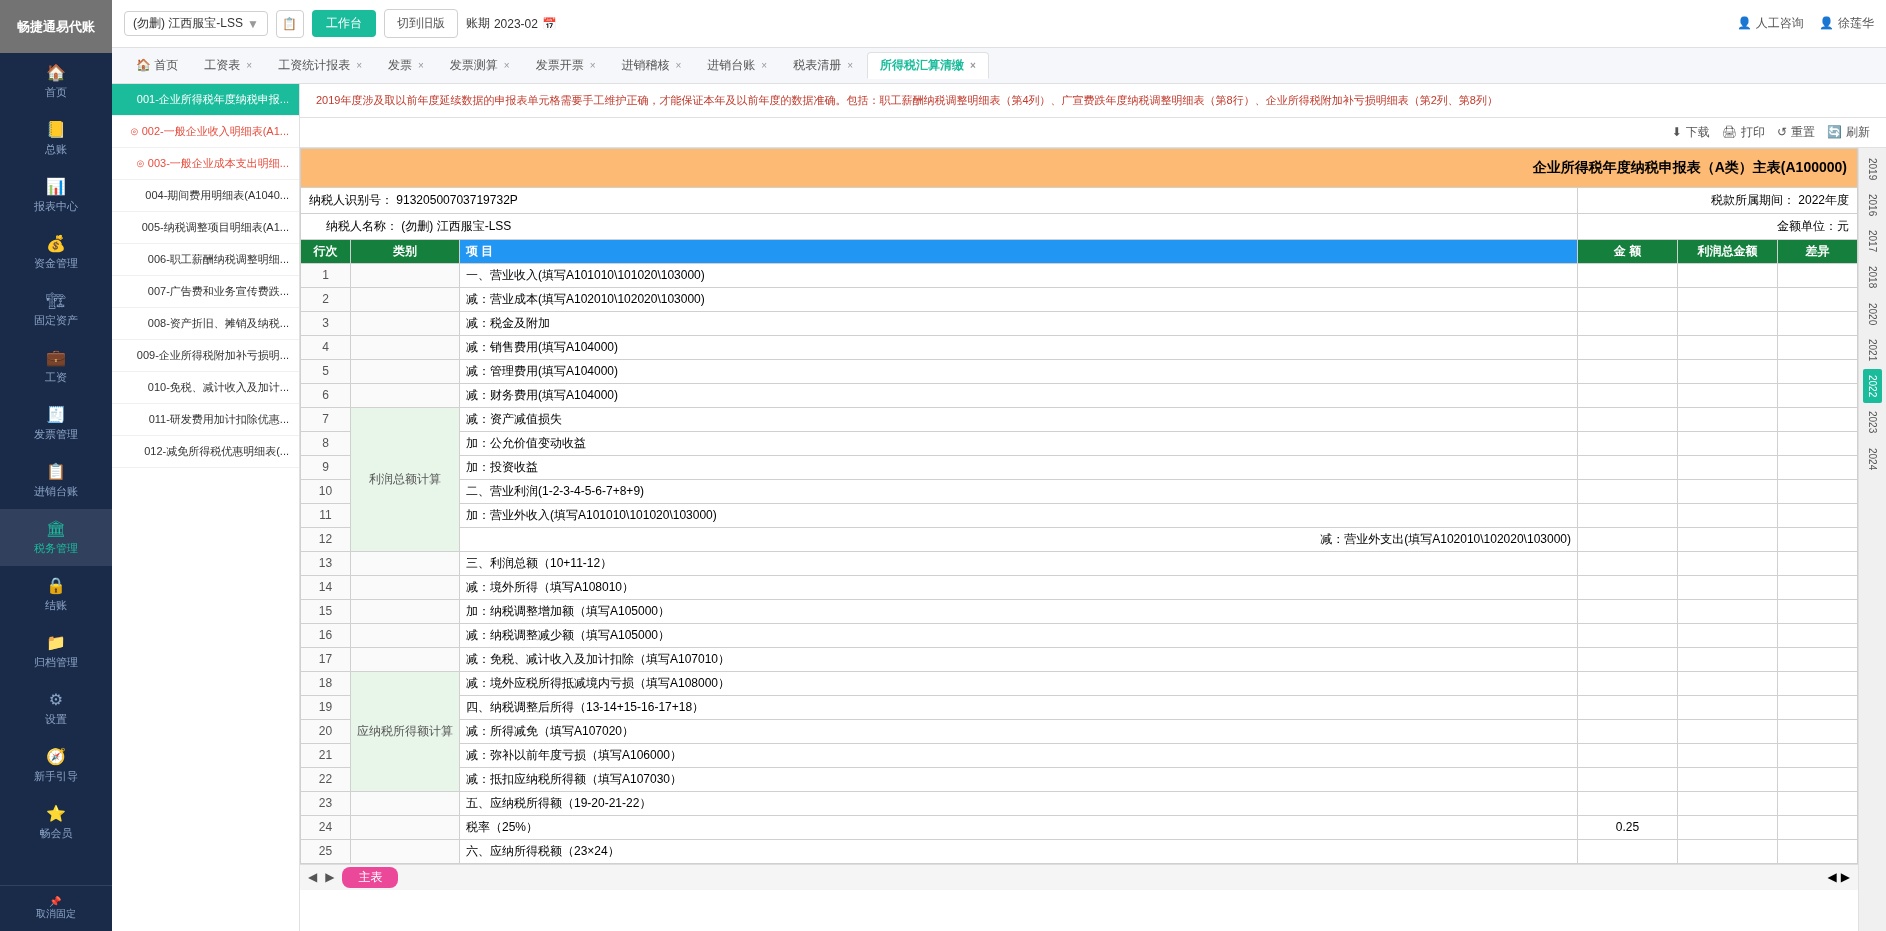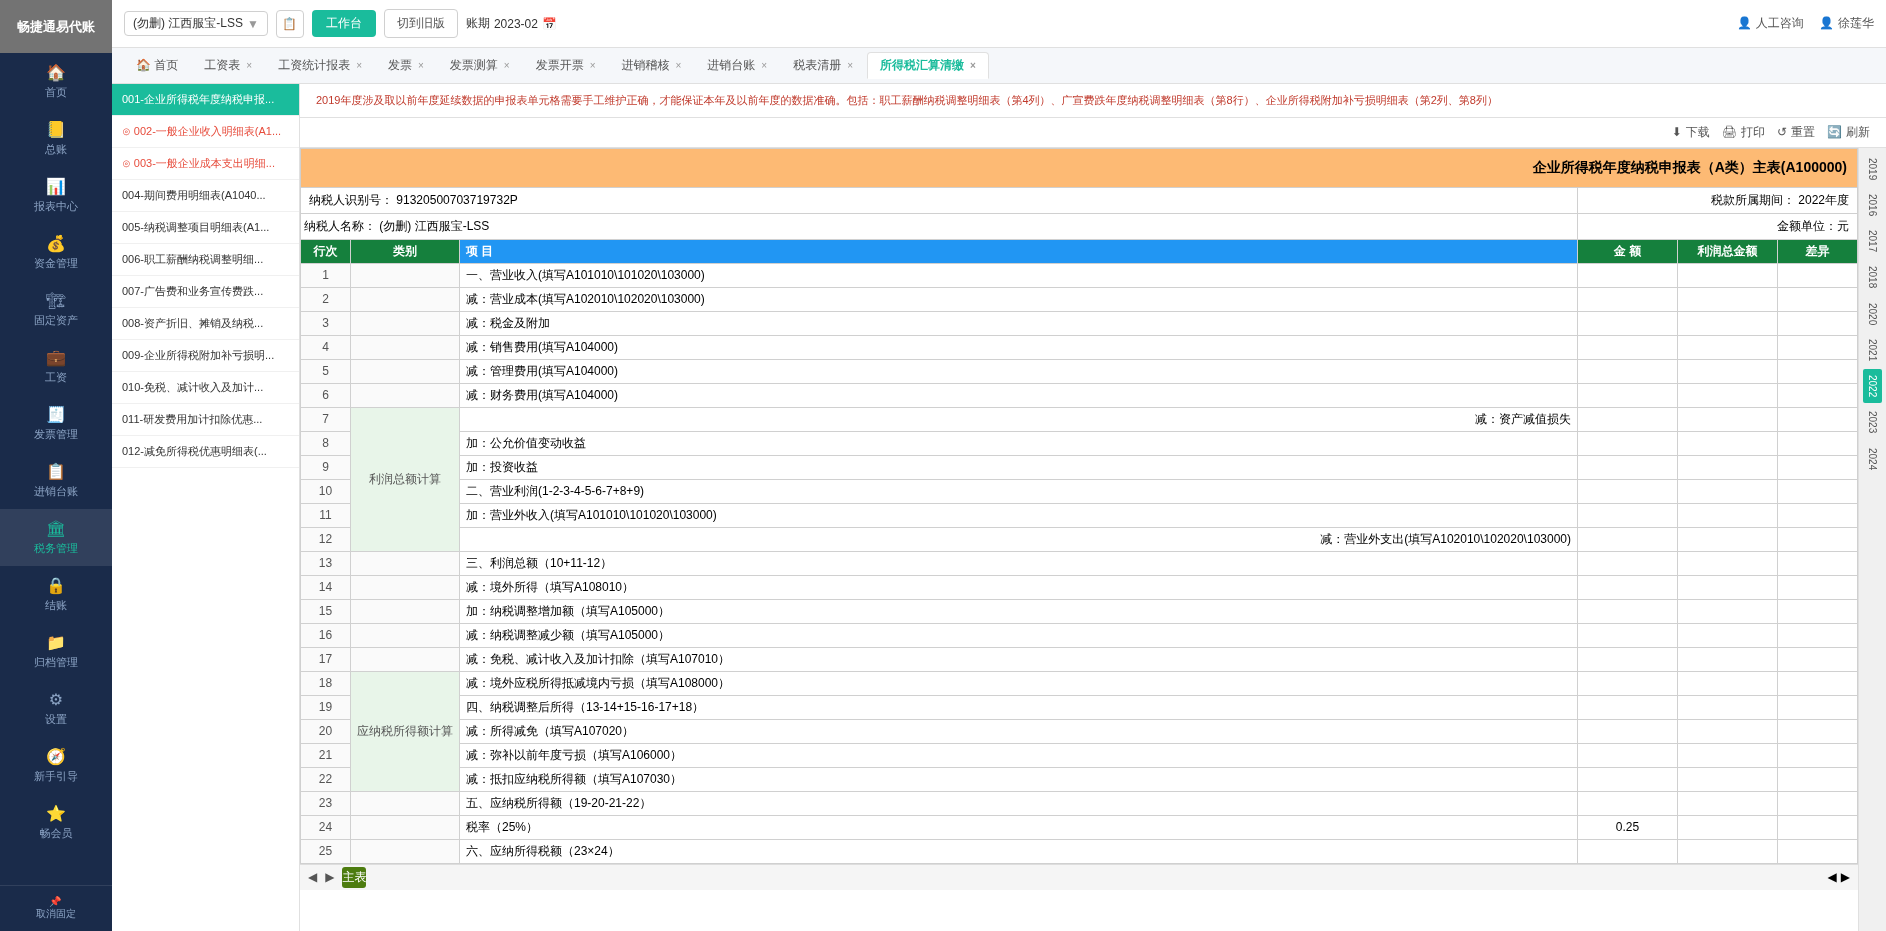--- a/index.html
+++ b/index.html
@@ -37,21 +37,21 @@
     .tab.active { background: white; color: #1abc9c; border: 1px solid #e0e0e0; border-bottom: 1px solid white; font-weight: bold; }
     .tab .close { color: #999; font-size: 10px; margin-left: 2px; }
     .tab-home { color: #555; }
 
     
     .body-layout { display: flex; flex: 1; overflow: hidden; }
 
     
     .left-panel { width: 188px; background: white; border-right: 1px solid #e0e0e0; display: flex; flex-direction: column; flex-shrink: 0; overflow-y: auto; }
     .left-panel::-webkit-scrollbar { width: 4px; }
-    .left-item { padding: 8px 10px; font-size: 11px; cursor: pointer; color: #333; border-bottom: 1px solid #f0f0f0; }
+    .left-item { padding: 8px 10px; font-size: 11px; cursor: pointer; color: #333; border-bottom: 1px solid #f0f0f0; text-align: right; }
     .left-item.active { background: #1abc9c; color: white; }
     .left-item.error { color: #e74c3c; }
 
     
     .right-content { flex: 1; display: flex; flex-direction: column; overflow: hidden; background: #f5f5f5; }
 
     
     .warning-bar { background: #fff; padding: 8px 16px; font-size: 11px; color: #c0392b; border-bottom: 1px solid #e0e0e0; line-height: 1.5; flex-shrink: 0; }
 
     
@@ -75,21 +75,21 @@
     .tax-table th.header-green { background: #15803d; color: white; font-weight: bold; }
     .tax-table th.header-blue { background: #2196F3; color: white; font-weight: bold; }
     .tax-table .row-num { color: #555; background: #fafafa; }
     .tax-table .category { background: #e8f5e9; }
     .col-linenum { width: 50px; }
     .col-category { width: 90px; }
     .col-item { min-width: 300px; text-align: left !important; }
     .col-amount { width: 100px; }
     .col-profit { width: 100px; background: #e8f5e9; }
     .col-diff { width: 80px; background: #e8f5e9; }
-    .sheet-tab { background: #4d7c0f; color: white; padding: 2px 0; border-radius: 3px; font-size: 12px; cursor: pointer; }
+    .sheet-tab { background: #ec4899; color: white; padding: 2px 16px; border-radius: 8px; font-size: 12px; cursor: pointer; }
     .bottom-bar { display: flex; align-items: center; justify-content: space-between; padding: 2px 8px; background: #f5f5f5; border-top: 1px solid #ddd; flex-shrink: 0; }
   </style>
 </head>
 <body>
 
 <div class="sidebar">
   <div class="sidebar-logo">畅捷通易代账</div>
   <div class="sidebar-nav">
     <div class="sidebar-item">
       <span class="icon">🏠</span>
@@ -242,21 +242,21 @@
                 <span>纳税人识别号：</span>
                 <span>91320500703719732P</span>
               </td>
               <td colspan="3" style="text-align:right; background:white; padding:4px 8px; font-size:12px;">
                 <span>税款所属期间：</span>
                 <span>2022年度</span>
               </td>
             </tr>
 
             <tr>
-              <td colspan="3" style="text-align:left; background:white; padding:4px 3px; font-size:12px;">
+              <td colspan="3" style="text-align:left; background:white; padding:4px 25px; font-size:12px;">
                 <span>纳税人名称：</span>
                 <span>(勿删) 江西服宝-LSS</span>
               </td>
               <td colspan="3" style="text-align:right; background:white; padding:4px 8px; font-size:12px;">
                 <span>金额单位：元</span>
               </td>
             </tr>
 
             <tr>
               <th class="col-linenum header-green">行次</th>
@@ -311,21 +311,21 @@
               <td class="row-num">6</td>
               <td class="row-num"></td>
               <td style="text-align:left;">减：财务费用(填写A104000)</td>
               <td></td>
               <td></td>
               <td></td>
             </tr>
             <tr>
               <td class="row-num">7</td>
               <td class="row-num category" rowspan="6">利润总额计算</td>
-              <td style="text-align:right;">减：资产减值损失</td>
+              <td style="text-align:left;">减：资产减值损失</td>
               <td></td>
               <td></td>
               <td></td>
             </tr>
             <tr>
               <td class="row-num">8</td>
               <td style="text-align:left;">加：公允价值变动收益</td>
               <td></td>
               <td></td>
               <td></td>

